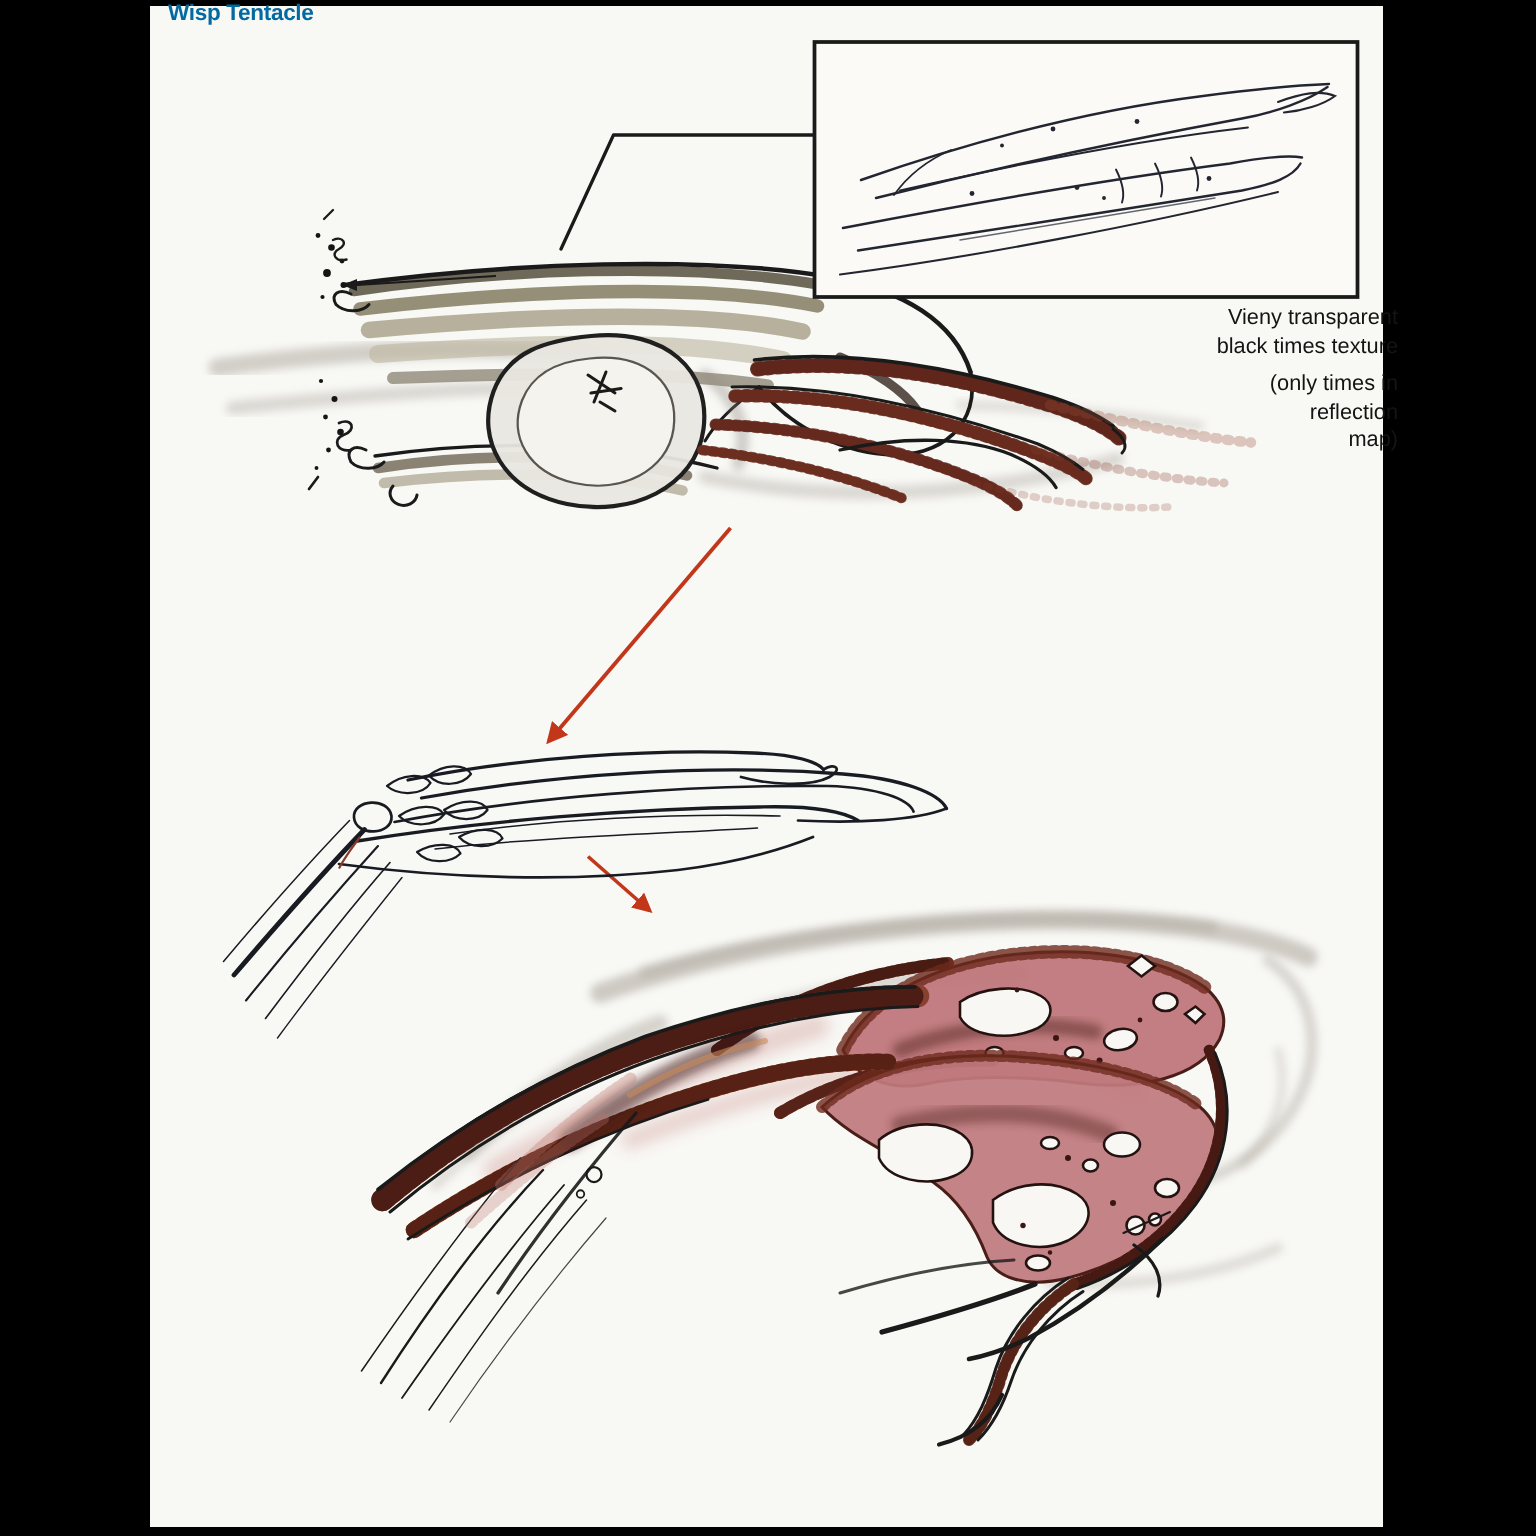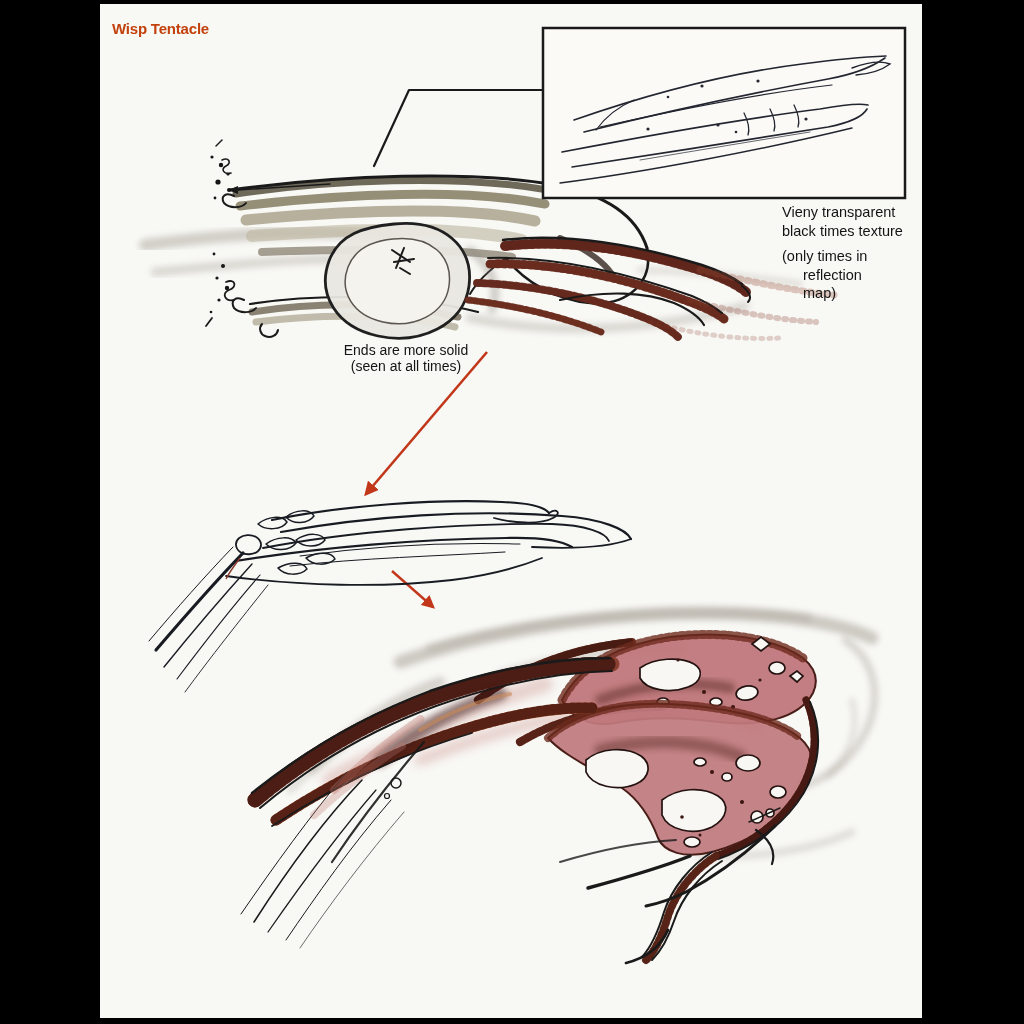--- a/index.html
+++ b/index.html
@@ -4,27 +4,27 @@
 <style>
   html,body{margin:0;padding:0;width:1024px;height:1024px;overflow:hidden;}
   body{background:#000;font-family:"Liberation Sans",sans-serif;}
   :root{
     --paper:#f8f8f5; --frame:#000000; --ink:#1a1a1a;
     --arrow:#c2371a; --membrane:#bd7478; --rust:#8a4030; --olive:#8a8064;
   }
   .stage{position:relative;width:1024px;height:1024px;background:var(--frame);}
   .page{position:absolute;left:100px;top:4px;width:822px;height:1014px;background:var(--paper);}
   .art{position:absolute;left:0;top:0;width:1024px;height:1024px;pointer-events:none;}
-  .title{position:absolute;left:112px;top:20px;font-size:15px;font-weight:bold;color:#c2410c;letter-spacing:-0.2px;}
+  .title{position:absolute;left:112px;top:0;font-size:15px;font-weight:bold;color:#0369a1;letter-spacing:-0.2px;}
   .note{position:absolute;color:#141414;font-size:14.5px;line-height:1.28;}
   .note-right{left:782px;top:203px;width:150px;}
   .note-right .para2{margin-top:7px;}
   .note-right .indent{padding-left:4px;margin-left:17px;}
   .note-center{left:325px;top:343px;width:162px;text-align:center;font-size:14px;line-height:1.14;}
-  .note span{display:block;}
+  .note span{display:block;text-align:right;}
   
   .ink{stroke:var(--ink);fill:none;stroke-linecap:round;stroke-linejoin:round;}
   .ink2{stroke:#181b22;fill:none;stroke-linecap:round;stroke-linejoin:round;}
   .fine{stroke:#232630;fill:none;stroke-linecap:round;}
   .smoke{stroke:#a39b90;fill:none;stroke-linecap:round;}
   .base{fill:none;stroke-linecap:round;}
   .dotf{fill:#151515;}
 </style>
 </head>
 <body>
@@ -289,17 +289,13 @@
       <span>Vieny transparent</span>
       <span>black times texture</span>
     </div>
     <div class="para2">
       <span>(only times in</span>
       <span class="indent">reflection</span>
       <span class="indent">map)</span>
     </div>
   </div>
 
-  <div class="note note-center">
-    <span>Ends are more solid</span>
-    <span>(seen at all times)</span>
-  </div>
 </div>
 
 </body></html>

